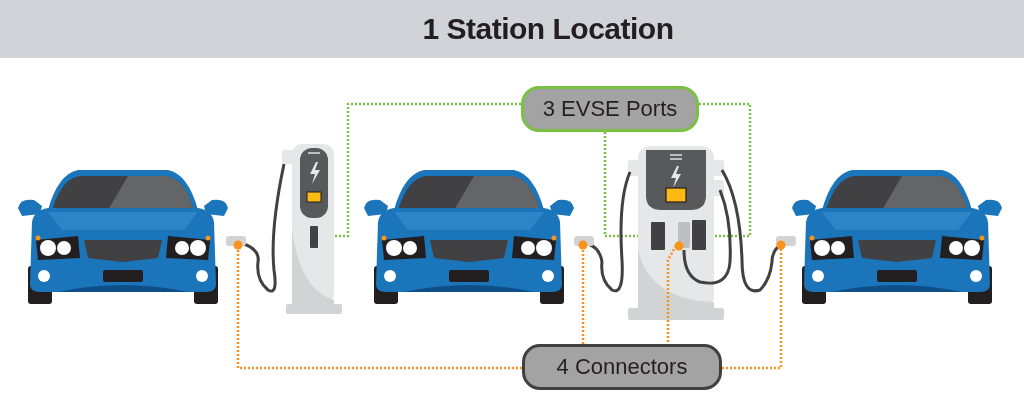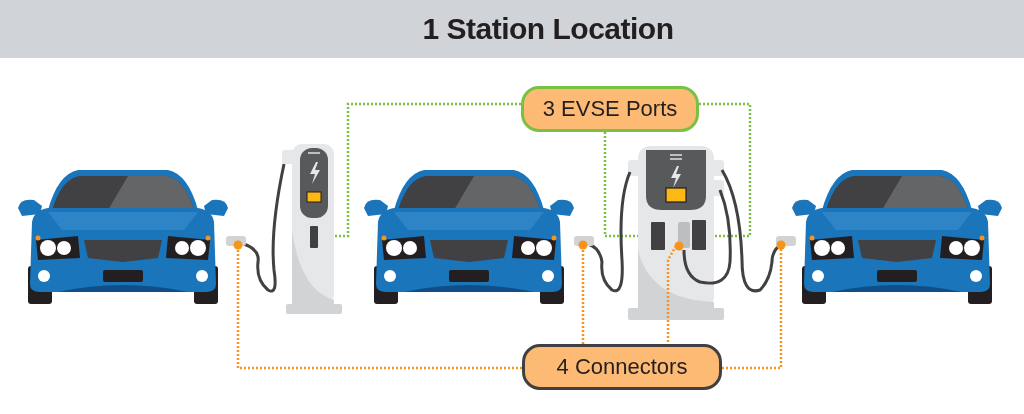--- a/index.html
+++ b/index.html
@@ -1,20 +1,20 @@
 <!DOCTYPE html>
 <html><head>
 <meta charset="utf-8">
 <style>
   html, body { margin:0; padding:0; }
   body { width:1024px; height:414px; background:#ffffff; position:relative; overflow:hidden; font-family:"Liberation Sans", sans-serif; }
   .header { position:absolute; left:0; top:0; width:1024px; height:58px; background:#d0d4d8; display:flex; align-items:center; justify-content:center;padding-left:36px; }
   .header-title { font-family:"Liberation Sans", sans-serif; font-weight:bold; font-size:30px; color:#231f20; letter-spacing:-0.5px; }
   svg.scene { position:absolute; left:0; top:0; }
-  .pill { position:absolute; background:#fdba74; border-radius:18px; display:flex; align-items:center; justify-content:center; font-family:"Liberation Sans", sans-serif; font-size:22px; color:#231f20; box-sizing:border-box; }
+  .pill { position:absolute; background:#a3a3a3; border-radius:18px; display:flex; align-items:center; justify-content:center; font-family:"Liberation Sans", sans-serif; font-size:22px; color:#231f20; box-sizing:border-box; }
   .pill.evse { left:521px; top:86px; width:178px; height:46px; border:3px solid #7ac143; }
   .pill.conn { left:522px; top:344px; width:200px; height:46px; border:3px solid #404040; }
 </style>
 </head>
 <body>
 
 <div class="header">
   <span class="header-title">1 Station Location</span>
 </div>
 

